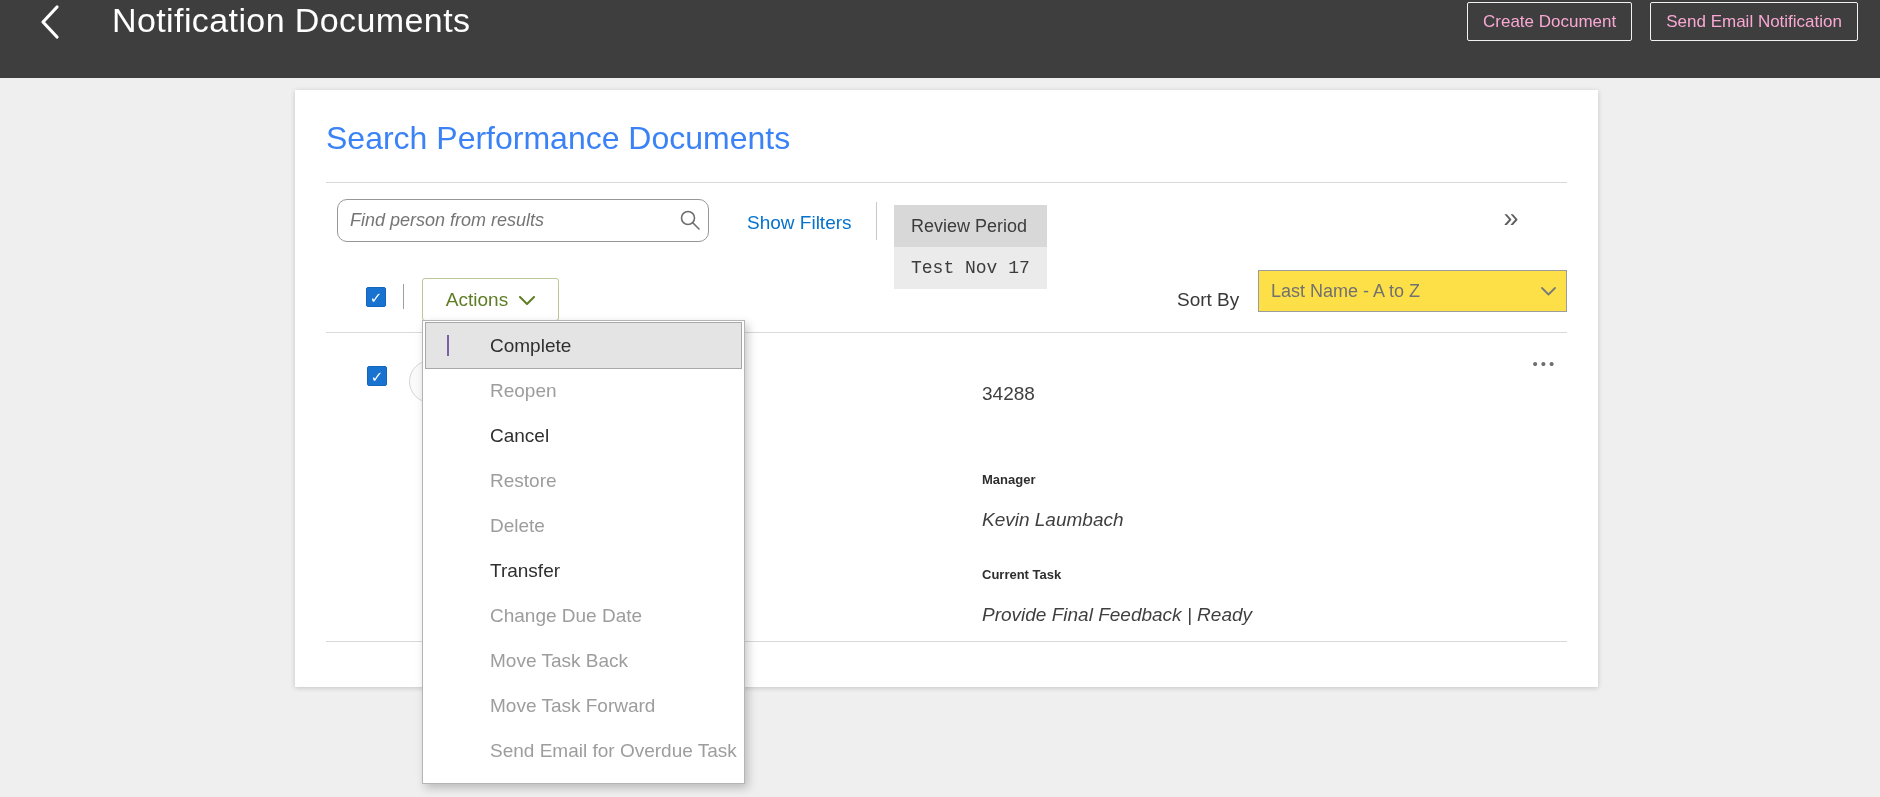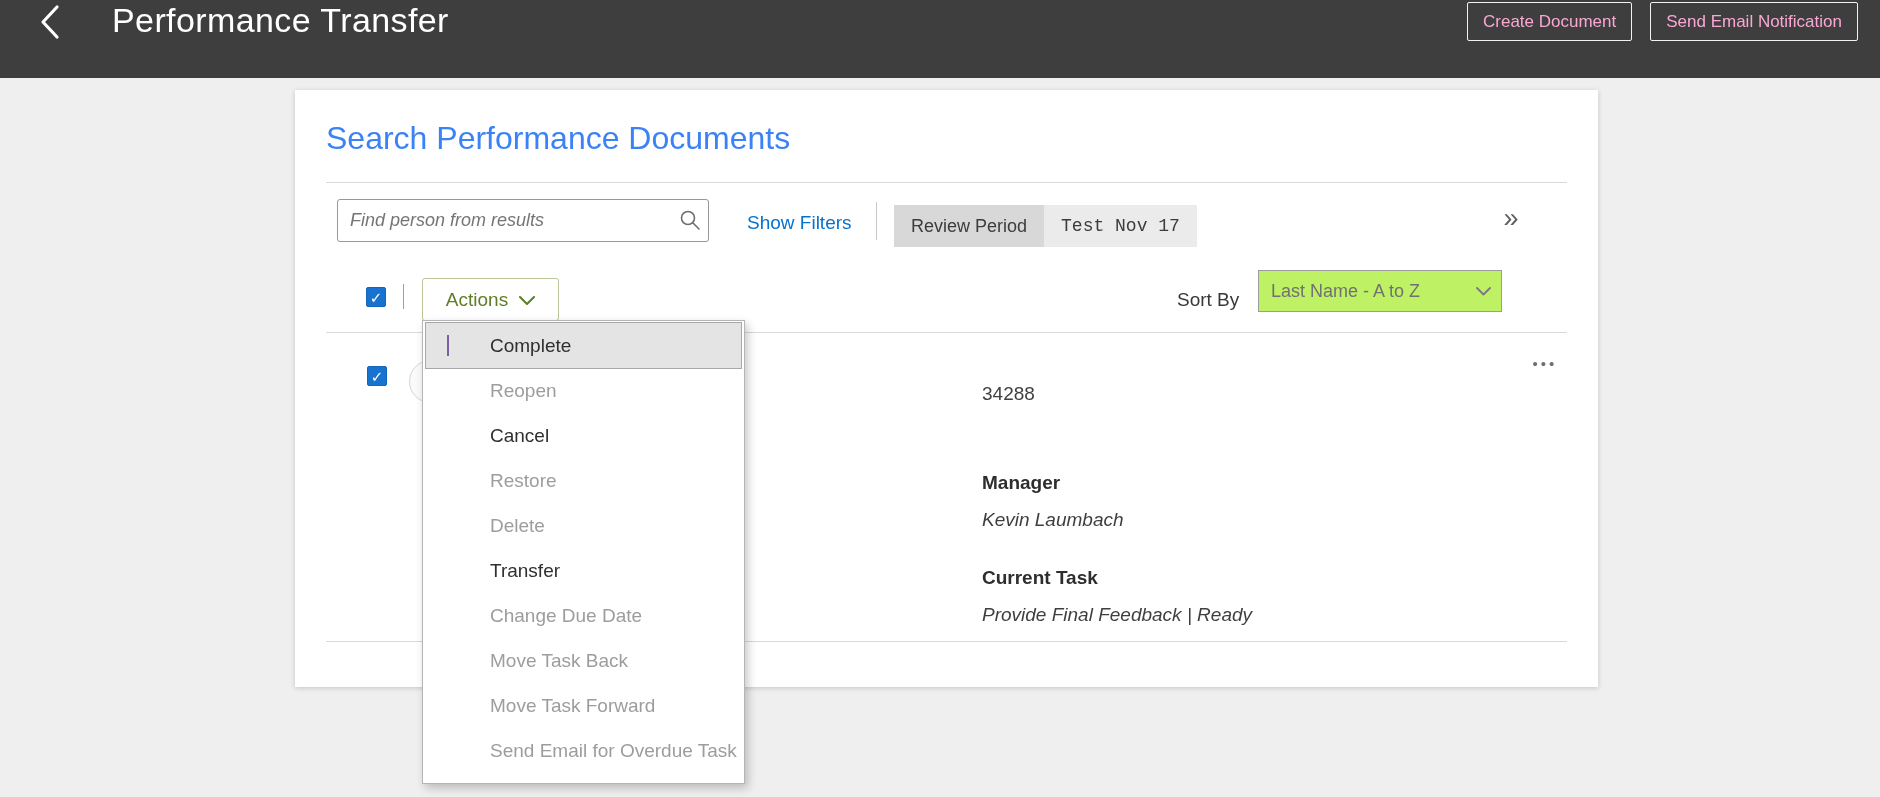--- a/index.html
+++ b/index.html
@@ -49,37 +49,37 @@
   .hdivider { position:absolute; left:31px; right:31px; height:1px; background:#d9d9d9; }
   .hdivider.d1 { top:92px; }
   .hdivider.d2 { top:242px; }
   .hdivider.d3 { top:551px; }
 
   
   .search-box {
     position:absolute; left:42px; top:109px; width:372px; height:43px;
   }
   .search-box input {
-    width:100%; height:100%; border:1px solid #979797; border-radius:3px;
+    width:100%; height:100%; border:1px solid #979797; border-radius:10px;
     padding:0 38px 0 12px; font-size:18px; font-family:inherit; color:#4d7c0f;
     background:#fff; outline:none;
   }
   .search-box input::placeholder { font-style:italic; color:#757575; }
   .search-icon {
     position:absolute; right:8px; top:10px; width:22px; height:22px; cursor:pointer;
   }
   .show-filters {
     position:absolute; left:452px; top:122px;
     font-size:19px; color:#0572ce; cursor:pointer; white-space:nowrap;
   }
   .vsep {
     position:absolute; left:581px; top:112px; width:1px; height:38px; background:#c9c9c9;
   }
   .chip-group {
-    position:absolute; left:599px; top:115px; height:42px; display:flex; cursor:pointer;
+    position:absolute; left:599px; top:115px; height:42px; display:flex; cursor:pointer;flex-direction:column;
   }
   .chip-label {
     background:#d8d8d8; color:#3c3c3c; font-size:18px;
     line-height:42px; padding:0 17px; white-space:nowrap;
   }
   .chip-value {
     background:#ebebeb; color:#3c3c3c; font-size:18px;
     line-height:42px; padding:0 17px; white-space:nowrap;font-family:Liberation Mono, monospace;
   }
   .more-filters {
@@ -103,22 +103,22 @@
     position:absolute; left:127px; top:188px; width:137px; height:43px;
     background:#ffffff; border:1px solid #b9c79b; border-radius:3px;
     color:#5f7d25; font-size:19px; font-family:inherit; cursor:pointer;
     display:flex; align-items:center; justify-content:center; gap:11px;
   }
   .sort-by-label {
     position:absolute; left:882px; top:199px;
     font-size:19px; color:#383838; white-space:nowrap;
   }
   .sort-dropdown {
-    position:absolute; left:963px; top:180px; width:244px; height:42px;
-    background:#bef264; border:1px solid #9c9c9c; cursor:pointer;
+    position:absolute; left:963px; top:180px; width:309px; height:42px;
+    background:#fde047; border:1px solid #9c9c9c; cursor:pointer;
     display:flex; align-items:center;
   }
   .sort-dropdown .sort-value {
     flex:1; padding-left:12px; font-size:18px; color:#717171; white-space:nowrap;
     overflow:hidden;
   }
   .sort-dropdown svg { margin-right:10px; }
 
   
   .avatar {
@@ -129,21 +129,21 @@
     position:absolute; left:687px; top:293px;
     font-size:19px; color:#3f3f3f;
   }
   .overflow-btn {
     position:absolute; left:1227px; top:258px; width:46px; height:30px;
     background:transparent; border:none; cursor:pointer;
     font-size:15px; letter-spacing:3px; color:#6f6f6f; text-align:center;
     font-family:inherit;
   }
   .manager-label, .task-label {
-    position:absolute; left:687px; font-size:19px; font-weight:bold; color:#2e2e2e;
+    position:absolute; left:687px; font-size:13px; font-weight:bold; color:#2e2e2e;
   }
   .manager-label { top:382px; }
   .task-label { top:477px; }
   .manager-name, .task-value {
     position:absolute; left:687px; font-size:19px; color:#3f3f3f;font-style:italic;
   }
   .manager-name { top:419px; }
   .task-value { top:514px; }
 
   
@@ -172,21 +172,21 @@
 <div id="app">
 
   <div class="app-header">
     <button class="back-button">
       <span>
         <svg width="24" height="36" viewBox="0 0 24 36">
           <polyline points="19,3 5,18 19,33" fill="none" stroke="#ffffff" stroke-width="3.2" stroke-linecap="round" stroke-linejoin="round"></polyline>
         </svg>
       </span>
     </button>
-    <div class="page-title">Performance Transfer</div>
+    <div class="page-title">Notification Documents</div>
     <div class="header-actions">
       <button class="hdr-btn">Create Document</button>
       <button class="hdr-btn">Send Email Notification</button>
     </div>
   </div>
 
   <div class="card">
     <div class="panel-title">Search Performance Documents</div>
     <div class="hdivider d1"></div>
 

